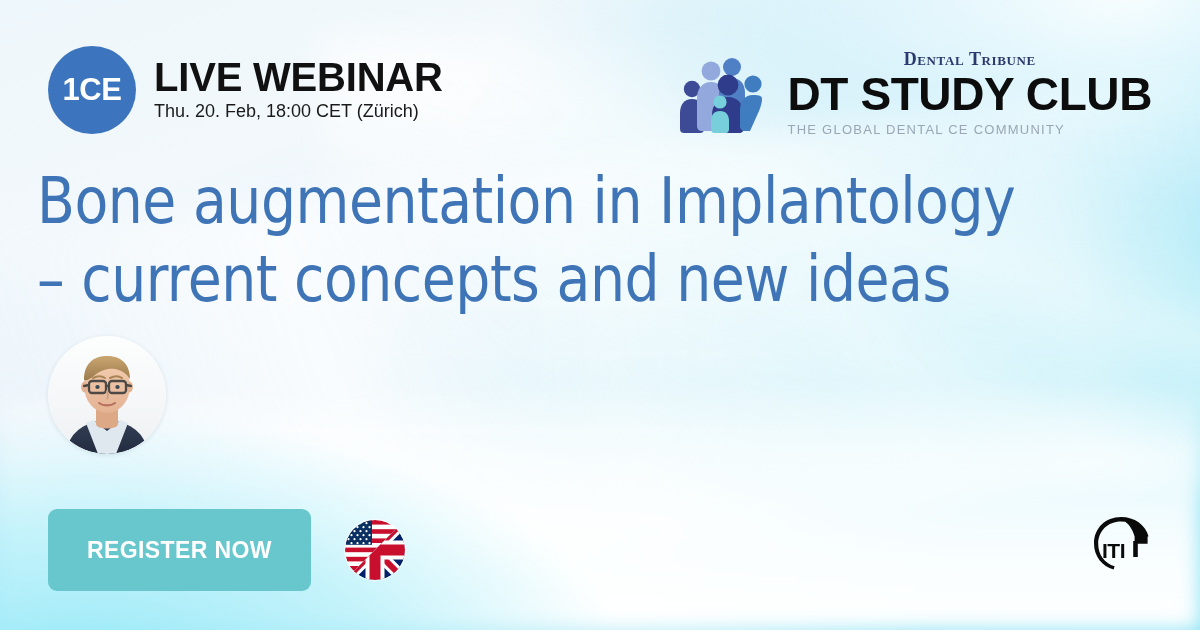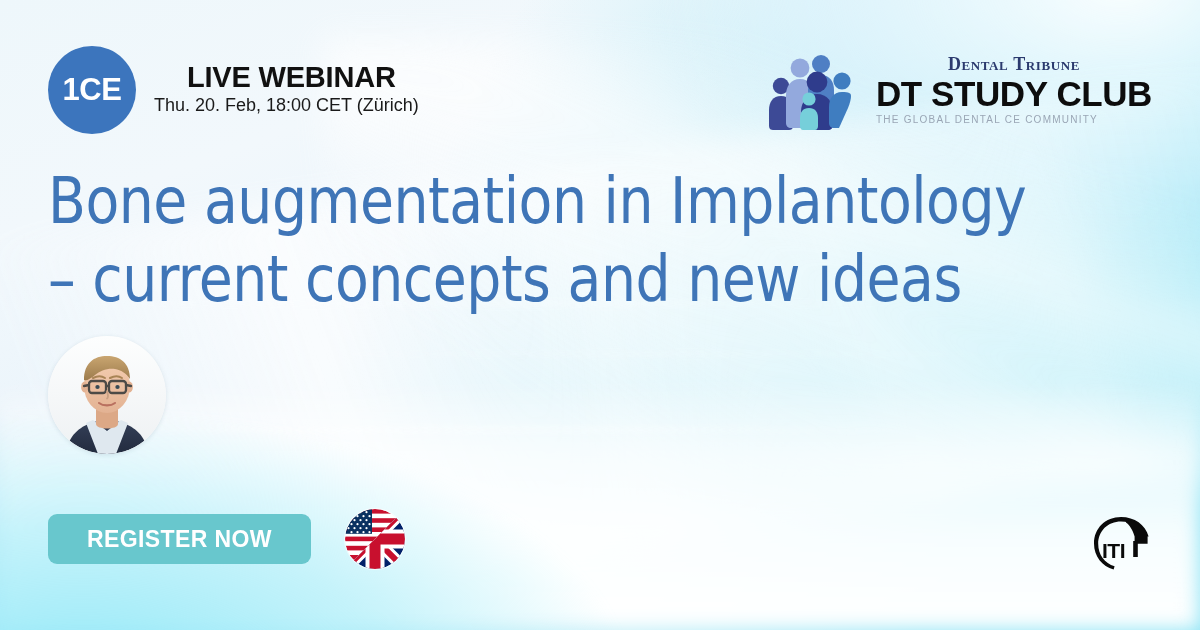--- a/index.html
+++ b/index.html
@@ -107,26 +107,25 @@
     background: #3c75bd;
     display: flex; align-items: center; justify-content: center;
     color: #ffffff;
     font-size: 31px;
     font-weight: 600;
     letter-spacing: -0.5px;
     flex: none;
   }
   .header-text { padding-bottom: 2px; }
   .live-webinar {
-    font-size: 29px;
+    font-size: 40px;
     font-weight: bold;
     color: #111111;
     letter-spacing: -0.2px;
     line-height: 1.12;
-    margin-left: 33px;
   }
   .webinar-time {
     font-size: 18px;
     font-weight: 400;
     color: #1a1a1a;
     line-height: 1.22;
     margin-top: 1px;
   }
 
   
@@ -141,39 +140,39 @@
     font-family: "Liberation Serif", serif;
     font-size: 18px;
     color: #2b3a6e;
     letter-spacing: .6px;
     font-variant: small-caps;
     font-weight: 700;
     line-height: 1;
     text-align: center;
   }
   .dt-title {
-    font-size: 35px;
+    font-size: 46px;
     font-weight: bold;
     color: #0d0d0d;
     letter-spacing: -0.4px;
     line-height: 1.08;
     margin-top: 2px;
   }
   .dt-tag {
-    font-size: 10px;
+    font-size: 13px;
     color: #9aa6b5;
     letter-spacing: 1.25px;
     line-height: 1;
     margin-top: 3px;
   }
 
   
   .title-block {
     position: absolute;
-    left: 48px; top: 162px;
+    left: 37px; top: 162px;
     width: 1110px;
   }
   .title-line {
     font-family: "Liberation Sans Narrow", "DejaVu Sans Condensed", "Liberation Sans", sans-serif;
     font-size: 64px;
     font-weight: 400;
     color: #3f75b7;
     line-height: 1.22;
     letter-spacing: -0.5px;
     transform: scaleX(0.96);
@@ -205,21 +204,21 @@
   .sp-bold { color: #2b3136; }
   .sp-role { color: #9aa1a6; }
 
   
   .cta-row {
     position: absolute;
     left: 48px; top: 509px;
     display: flex; align-items: center; gap: 34px;
   }
   .register-btn {
-    width: 263px; height: 50px;
+    width: 263px; height: 82px;
     border: none;
     border-radius: 9px;
     background: #68c7cd;
     color: #ffffff;
     font-size: 23px;
     font-weight: bold;
     letter-spacing: .4px;
     cursor: pointer;
     display: flex; align-items: center; justify-content: center;
     font-family: "Liberation Sans", sans-serif;

